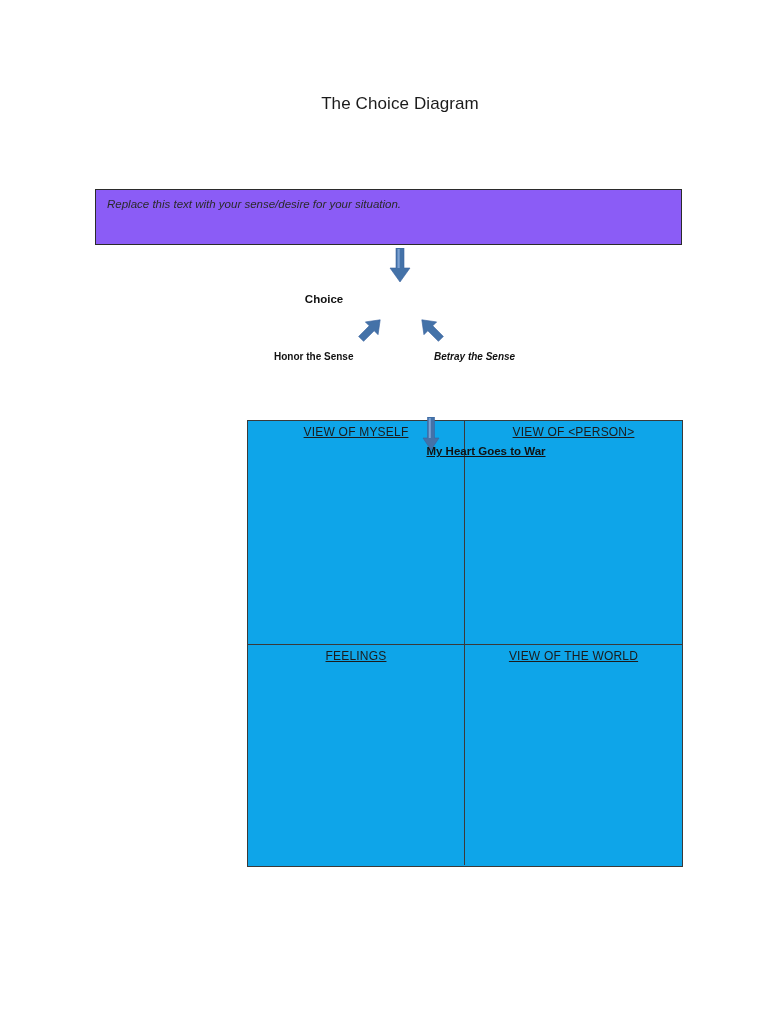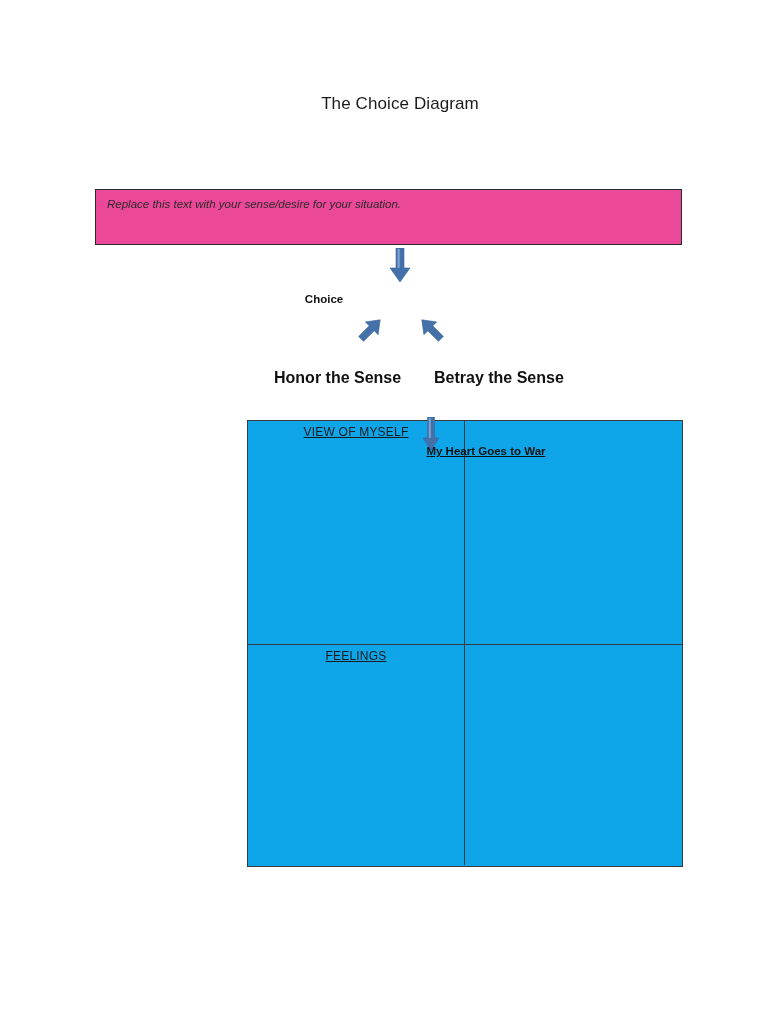--- a/index.html
+++ b/index.html
@@ -50,21 +50,21 @@
 
   
   .sense-box {
     position: absolute;
     left: 79px;
     top: 189px;
     width: 587px;
     height: 56px;
     border: 1px solid #2b2b2b;
     box-sizing: border-box;
-    background: #ec4899;
+    background: #8b5cf6;
   }
   .sense-box-text {
     position: absolute;
     left: 11px;
     top: 8px;
     font-size: 11.5px;
     font-style: italic;
     color: #2a2a2a;
     white-space: nowrap;
   }
@@ -82,28 +82,27 @@
     width: 616px;
     text-align: center;
     font-size: 11.5px;
     font-weight: bold;
     color: #111;
   }
 
   
   .branch-label {
     position: absolute;
-    font-size: 16px;
+    font-size: 10px;
     font-weight: bold;
     color: #111;
     white-space: nowrap;
-    margin-top: 18px;
   }
   .branch-left  { left: 258px; top: 351px; }
-  .branch-right { left: 418px; top: 351px; }
+  .branch-right { left: 418px; top: 351px; font-style: italic; }
 
   
   .war-label {
     position: absolute;
     left: 330px;
     top: 409px;
     width: 280px;
     text-align: center;
     font-size: 11.5px;
     font-weight: bold;
@@ -185,25 +184,31 @@
   <div class="branch-label branch-left">Honor the Sense</div>
   <div class="branch-label branch-right">Betray the Sense</div>
 
   <div class="war-label">My Heart Goes to War</div>
 
   <div class="quad-table">
     <div class="quad-row quad-row-top">
       <div class="quad-cell quad-cell-left">
         <div class="quad-heading">VIEW OF MYSELF</div>
       </div>
+      <div class="quad-cell">
+        <div class="quad-heading">VIEW OF &lt;PERSON&gt;</div>
+      </div>
     </div>
     <div class="quad-row quad-row-bottom">
       <div class="quad-cell quad-cell-left">
         <div class="quad-heading">FEELINGS</div>
       </div>
+      <div class="quad-cell">
+        <div class="quad-heading">VIEW OF THE WORLD</div>
+      </div>
     </div>
   </div>
 
   <svg class="arrow arrow-war" style="left:404px; top:417px;" width="22" height="36" viewBox="0 0 22 36">
     <polygon points="7.5,0 14.5,0 14.5,21 19,21 11,33 3,21 7.5,21" fill="#4472A8" stroke="#3A63A0" stroke-width="0.6"></polygon>
     <rect x="8.8" y="1" width="2" height="20" fill="#86AADB" opacity="0.85"></rect>
   </svg>
 
 </div>
 

